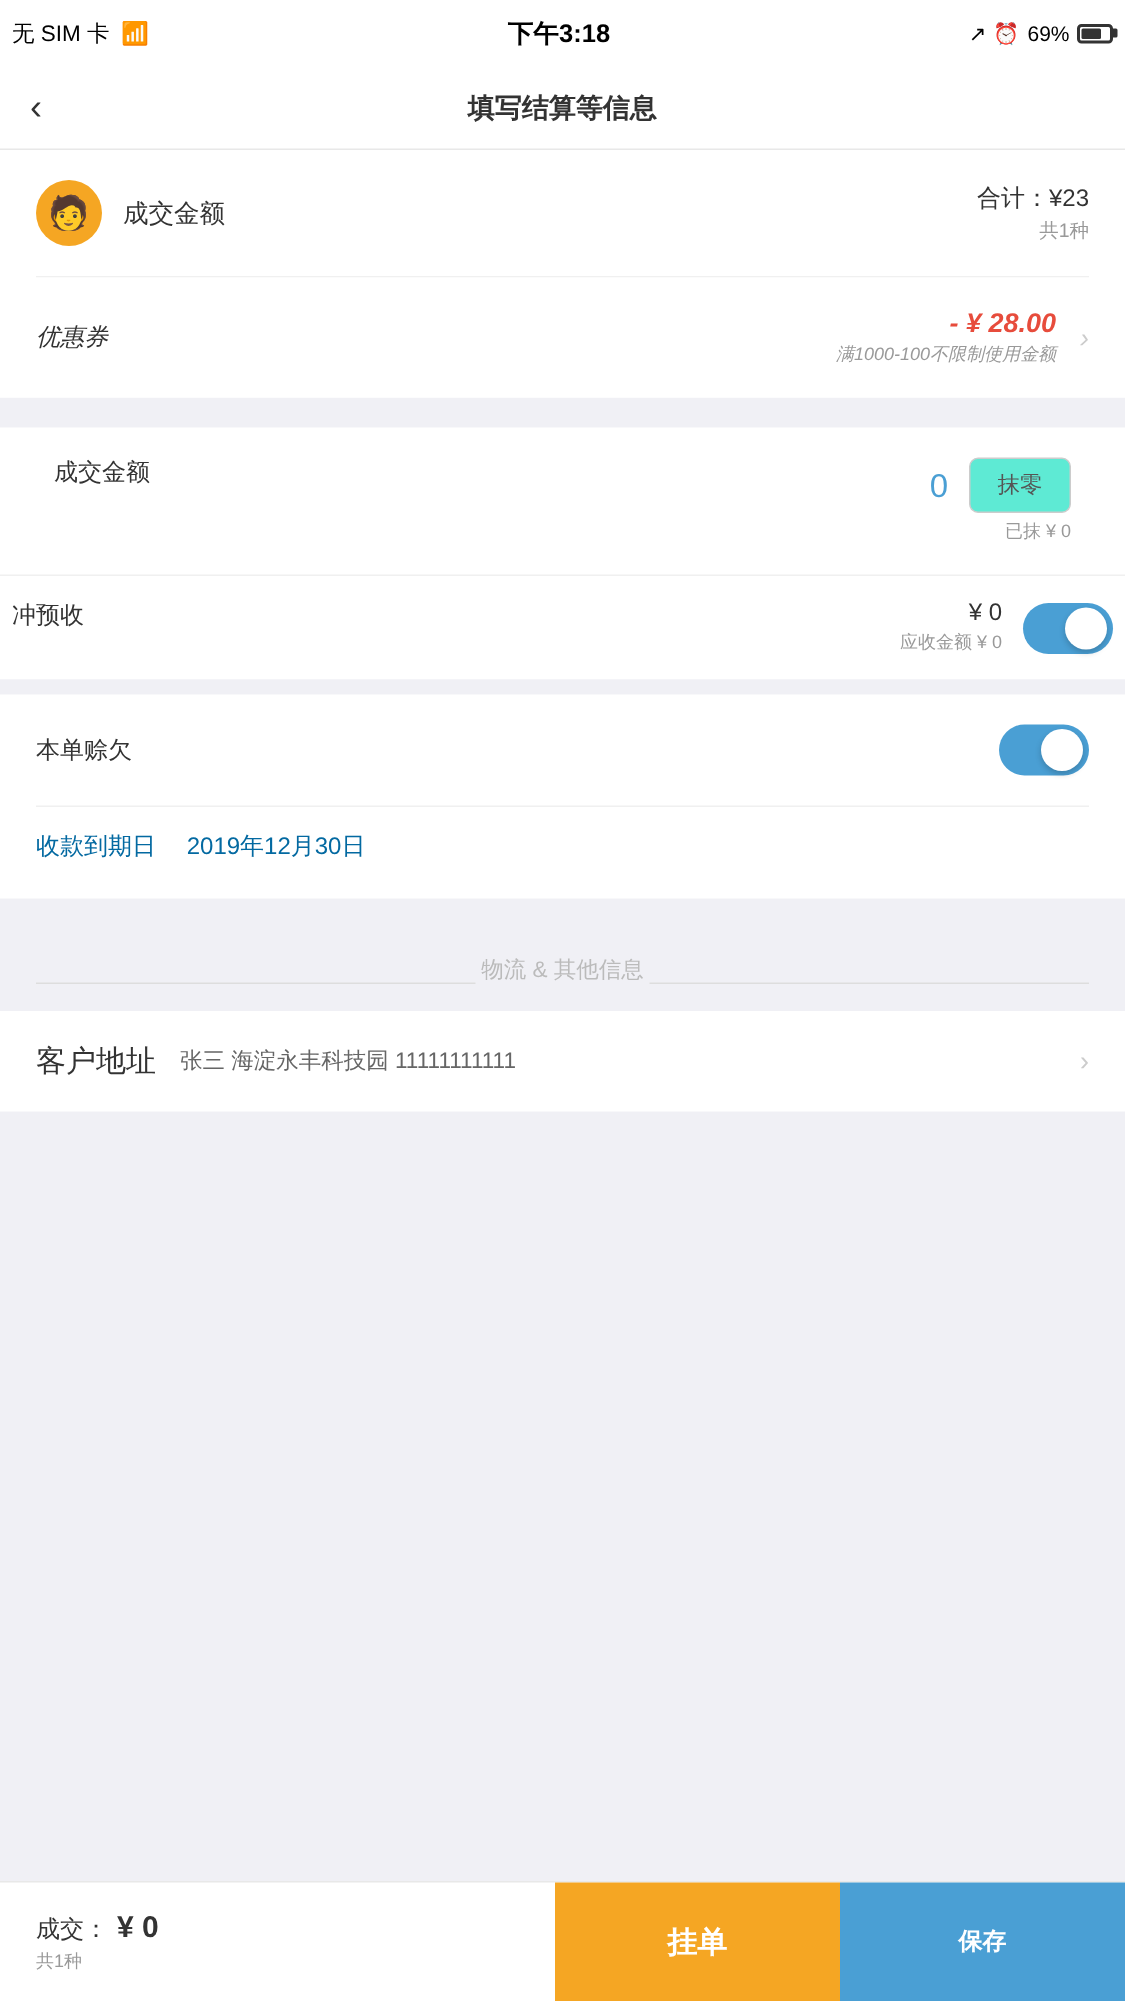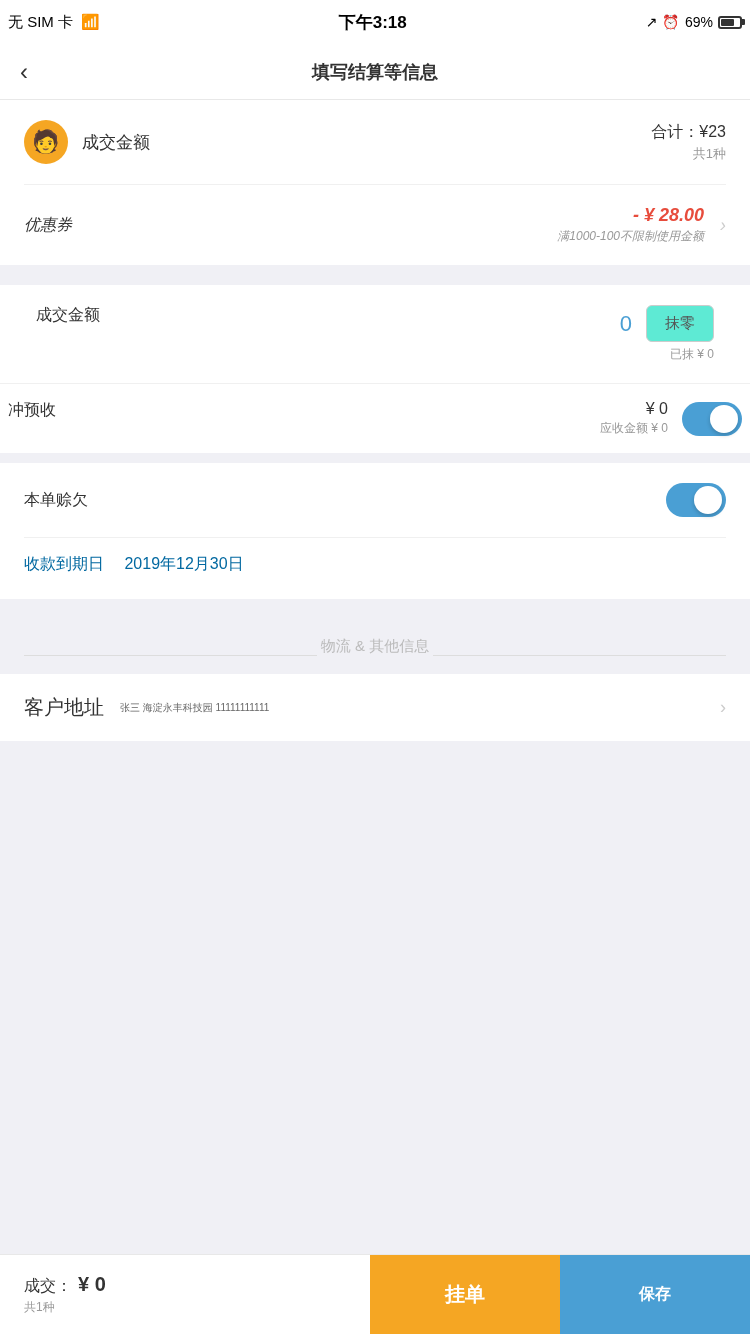--- a/index.html
+++ b/index.html
@@ -268,21 +268,21 @@
       display: flex;
       align-items: center;
       gap: 16px;
       cursor: pointer;
     }
     .address-key {
       font-size: 20px; color: #333;
       flex-shrink: 0;
     }
     .address-value {
-      font-size: 10px; color: #666;
+      font-size: 15px; color: #666;
       flex: 1;
     }
 
     
     .bottom-bar {
       position: fixed;
       bottom: 0; left: 0;
       width: 750px;
       height: 80px;
       background: #fff;

